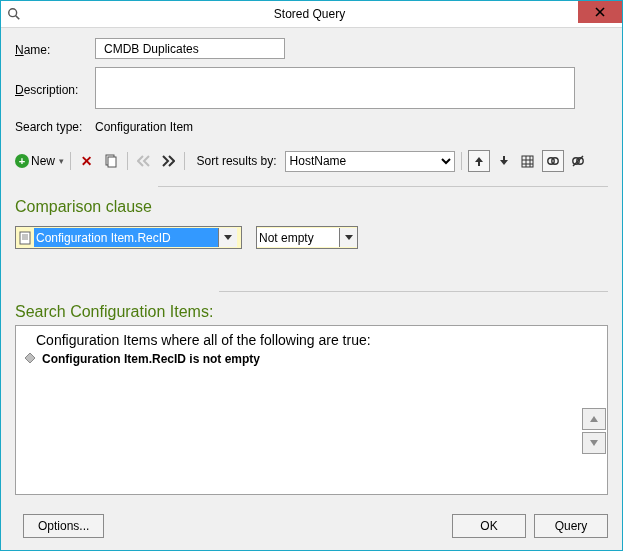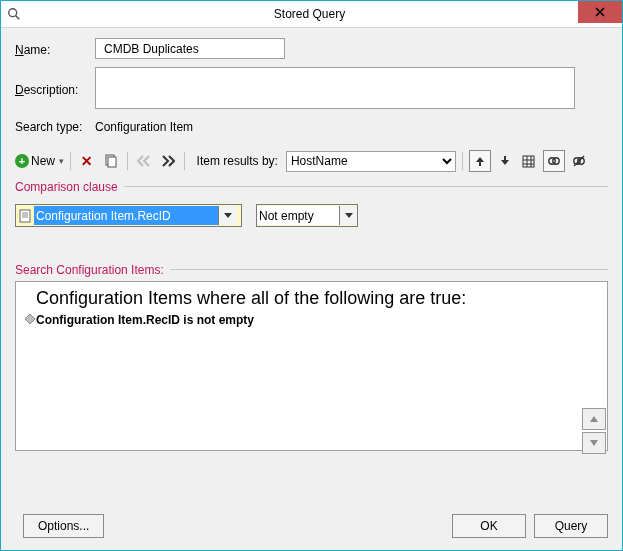--- a/index.html
+++ b/index.html
@@ -20,36 +20,36 @@
 .tb-btn{display:inline-flex;align-items:center;justify-content:center;min-width:20px;height:20px;cursor:default}
 .tb-btn.boxed{border:1px solid #8a8a8a;background:#f7f7f7}
 .tb-btn svg{display:block}
 .new{display:flex;align-items:center;gap:2px;color:#000}
 .new .plus{width:14px;height:14px;border-radius:50%;background:#2e9e2e;color:#fff;display:flex;align-items:center;justify-content:center;font-weight:bold;font-size:11px;line-height:1}
 .new .dd{font-size:9px;color:#555;margin-left:2px}
 .x-icon{color:#b00000;font-weight:bold;font-size:14px}
 .sep{width:1px;height:18px;background:#c0c0c0;margin:0 2px}
 .sort-label{margin-left:6px;margin-right:4px}
 select.sort{border:1px solid #a0a0a0;background:#fff;font:inherit;height:21px;width:170px}
-.fieldset-label{font-size:12px;color:#be185d;margin-top:2px}
+.fieldset-label{font-size:16px;color:#4d7c0f;margin-top:20px}
 .fieldset-rule{flex:1;height:1px;background:#c8c8c8;margin-left:6px;margin-top:8px}
 .fs-row{display:flex;align-items:flex-start}
 .clause{display:flex;align-items:center;gap:14px;margin:10px 0 18px 0}
 .combo{display:flex;align-items:center;border:1px solid #7a7a7a;background:#fef9c3;height:21px}
 .combo .ci{width:18px;display:flex;align-items:center;justify-content:center;border-right:0}
 .combo input{border:none;outline:none;font:inherit;height:19px;padding:0 2px;background:#fff}
 .combo input.sel{background:#3399ff;color:#fff}
 .combo .dd-btn{width:18px;height:19px;border-left:1px solid #7a7a7a;display:flex;align-items:center;justify-content:center;background:#f3f3f3}
 .combo1{width:225px}
 .combo1 input{width:180px}
 .combo2{width:100px}
 .combo2 input{width:78px}
 .listbox{border:1px solid #a0a0a0;background:#fff;height:170px;overflow:auto;padding:4px 6px;box-sizing:border-box;margin-top:4px}
-.listbox .hdr{font-size:18px;padding:2px 0 4px 14px}
-.listbox .item{display:flex;align-items:flex-start;padding:0 0 0 2px}
+.listbox .hdr{font-size:14px;padding:2px 0 4px 14px}
+.listbox .item{display:flex;align-items:flex-start;gap:6px;padding:0 0 0 2px}
 .listbox .item .txt{font-weight:bold}
 .reorder{display:flex;flex-direction:column;gap:2px;position:absolute;right:16px;bottom:96px}
 .reorder .btn{width:22px;height:20px;border:1px solid #9a9a9a;background:#efefef;display:flex;align-items:center;justify-content:center;color:#7a7a7a}
 .footer{display:flex;align-items:flex-start;margin-top:auto;padding-top:12px}
 button.btn{font:inherit;height:24px;border:1px solid #8a8a8a;background:#f3f3f3;padding:0 14px;cursor:default}
 .footer .spacer{flex:1}
 .footer button{min-width:74px;margin-left:8px}
 .disabled{color:#b5b5b5}
 </style>
 </head>
@@ -110,21 +110,21 @@
         <svg width="14" height="12" viewBox="0 0 14 12">
             <path d="M6 1 L1 6 L6 11 M12 1 L7 6 L12 11" fill="none" stroke="#bdbdbd" stroke-width="2"></path>
           </svg>
       </div>
       <div class="tb-btn">
         <svg width="14" height="12" viewBox="0 0 14 12">
             <path d="M2 1 L7 6 L2 11 M8 1 L13 6 L8 11" fill="none" stroke="#333" stroke-width="2"></path>
           </svg>
       </div>
       <div class="sep"></div>
-      <span class="sort-label">Item results by:</span>
+      <span class="sort-label">Sort results by:</span>
       <select class="sort">
         <option>HostName</option>
       </select>
       <div class="sep"></div>
       <div class="tb-btn boxed">
         <svg width="12" height="12" viewBox="0 0 12 12">
             <path d="M6 2 L10 7 L7 7 L7 11 L5 11 L5 7 L2 7 Z" fill="#333"></path>
           </svg>
       </div>
       <div class="tb-btn">

